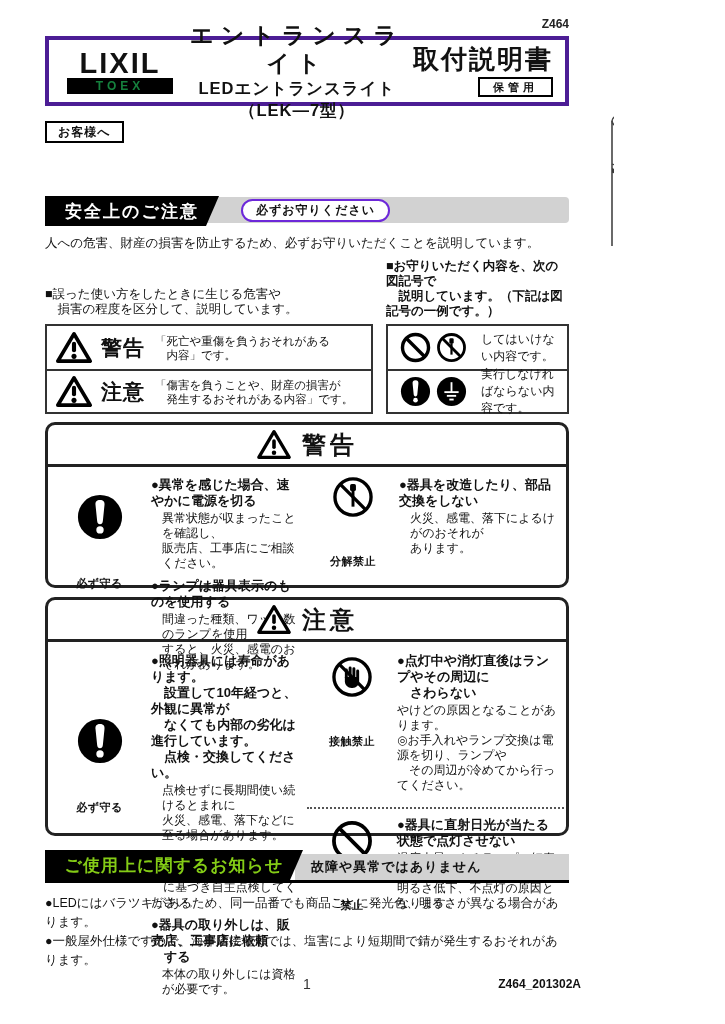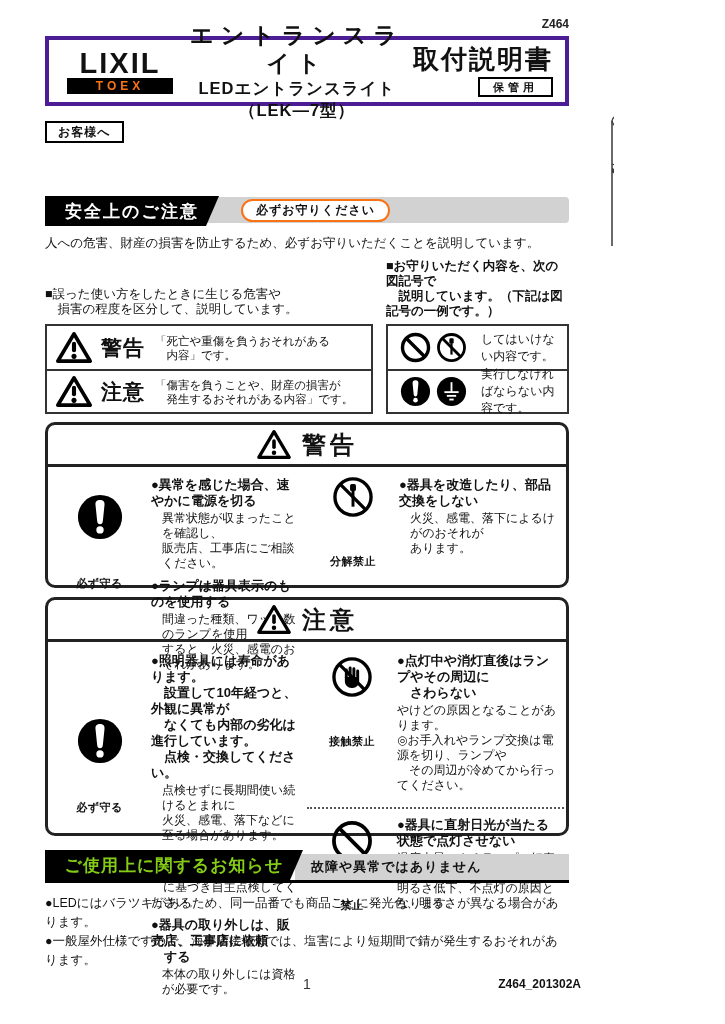--- a/index.html
+++ b/index.html
@@ -8,39 +8,39 @@
   .page { position:relative; width:614px; height:1024px; padding:0 45px; overflow:hidden; background:#fff; }
   .ml { white-space:pre-line; }
 
   
   .doc-code { padding-top:17px; text-align:right; font-size:12px; font-weight:bold; color:#222; }
 
   
   .header-box { margin-top:5px; border:4px solid #4c1d95; height:70px; display:flex; align-items:center; padding:0 10px; }
   .logo { width:122px; display:flex; flex-direction:column; align-items:center; }
   .lixil { font-size:29px; font-weight:900; letter-spacing:2px; line-height:30px; }
-  .toex { width:106px; background:#000; color:#f97316; text-align:center; font-size:12px; font-weight:bold; letter-spacing:4px; padding:1px 0; }
+  .toex { width:106px; background:#000; color:#15803d; text-align:center; font-size:12px; font-weight:bold; letter-spacing:4px; padding:1px 0; }
   .titles { flex:1; text-align:center; }
   .title-main { font-size:23px; font-weight:900; letter-spacing:7px; line-height:28px; }
   .title-sub { font-size:16.5px; font-weight:bold; letter-spacing:1px; line-height:22px; }
   .doctype { text-align:right; padding-right:2px; }
   .doctype-main { font-size:26px; font-weight:900; letter-spacing:2px; line-height:28px; }
   .keep-box { display:inline-block; border:2px solid #000; font-size:11px; font-weight:bold; letter-spacing:4px; padding:0 13px; margin-top:4px; line-height:16px; }
 
   
   .customer { position:relative; margin-top:14px; display:flex; }
   .customer-label { border:2px solid #000; font-size:12px; font-weight:bold; padding:1px 11px; height:22px; align-self:flex-start; margin-top:1px; letter-spacing:1px; }
   .customer-lines { margin-left:13px; font-size:12.5px; font-weight:bold; line-height:15.6px; }
   .pole { position:absolute; left:563px; top:-10px; }
 
   
   .safety-bar { position:relative; height:30px; margin-top:53px; }
   .bar-gray { position:absolute; left:4px; right:0; top:1px; height:26px; background:#d2d2d2; border-radius:0 4px 4px 0; }
   .bar-black { position:absolute; left:0; top:0; width:174px; height:30px; background:#000; color:#fff; display:flex; align-items:center; justify-content:center; font-size:17px; font-weight:900; letter-spacing:2px; clip-path:polygon(0 0,100% 0,calc(100% - 13px) 100%,0 100%); }
-  .bar-pill { position:absolute; left:196px; top:3px; background:#fff; border:2px solid #f97316; border-radius:12px; font-size:12px; font-weight:bold; line-height:17px; padding:1px 13px; letter-spacing:1px; }
+  .bar-pill { position:absolute; left:196px; top:3px; background:#fff; border:2px solid #6d28d9; border-radius:12px; font-size:12px; font-weight:bold; line-height:17px; padding:1px 13px; letter-spacing:1px; }
 
   .intro { margin-top:9px; font-size:12.5px; }
 
   .col-heads { display:flex; margin-top:7px; }
   .col-heads .lh { width:341px; font-size:12.5px; font-weight:normal; line-height:15px;margin-top:28px; }
   .col-heads .rh { flex:1; font-size:12.5px; font-weight:bold; line-height:15px; }
 
   
   .tables { display:flex; margin-top:5px; gap:13px; }
   .tbl { border:2px solid #333; background:#fff; }

